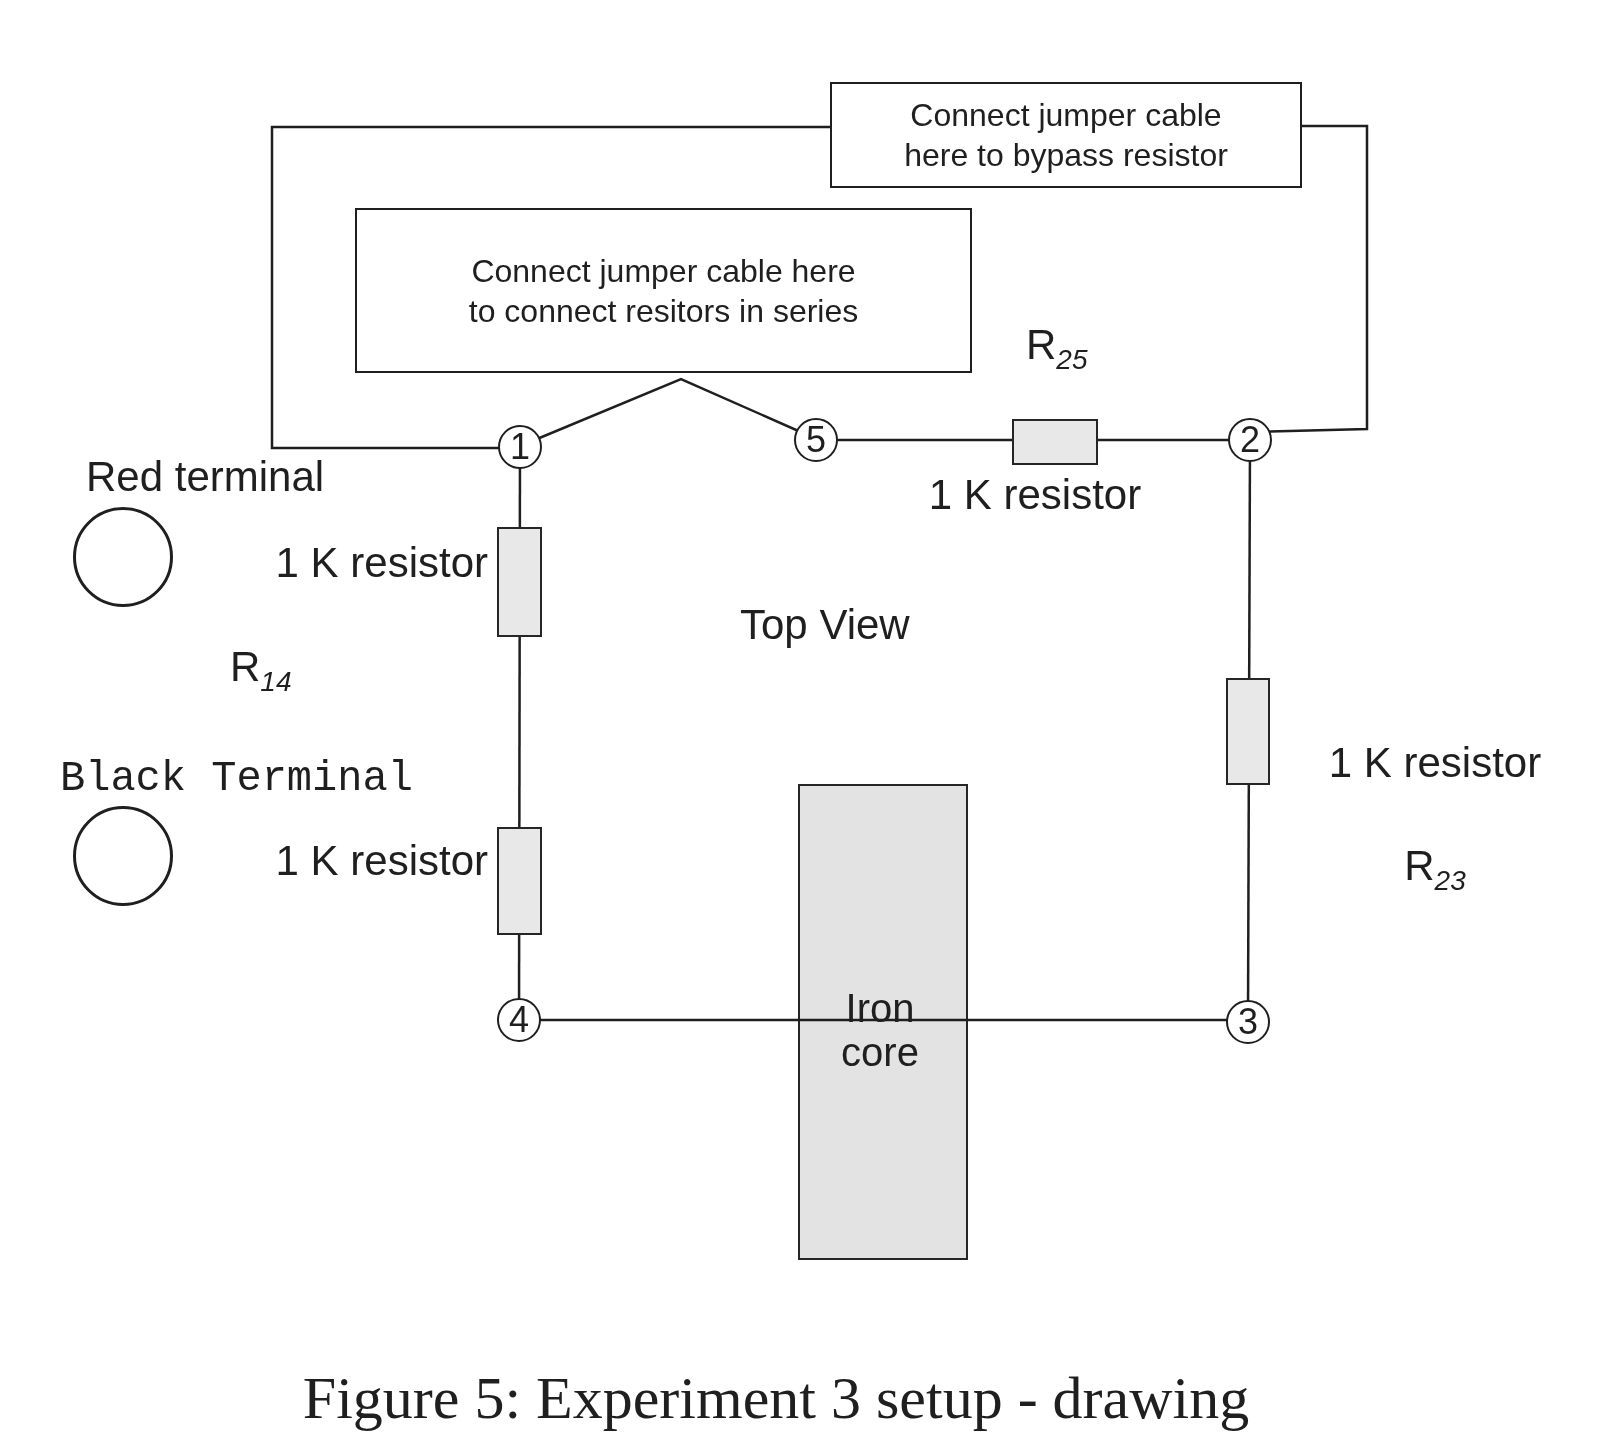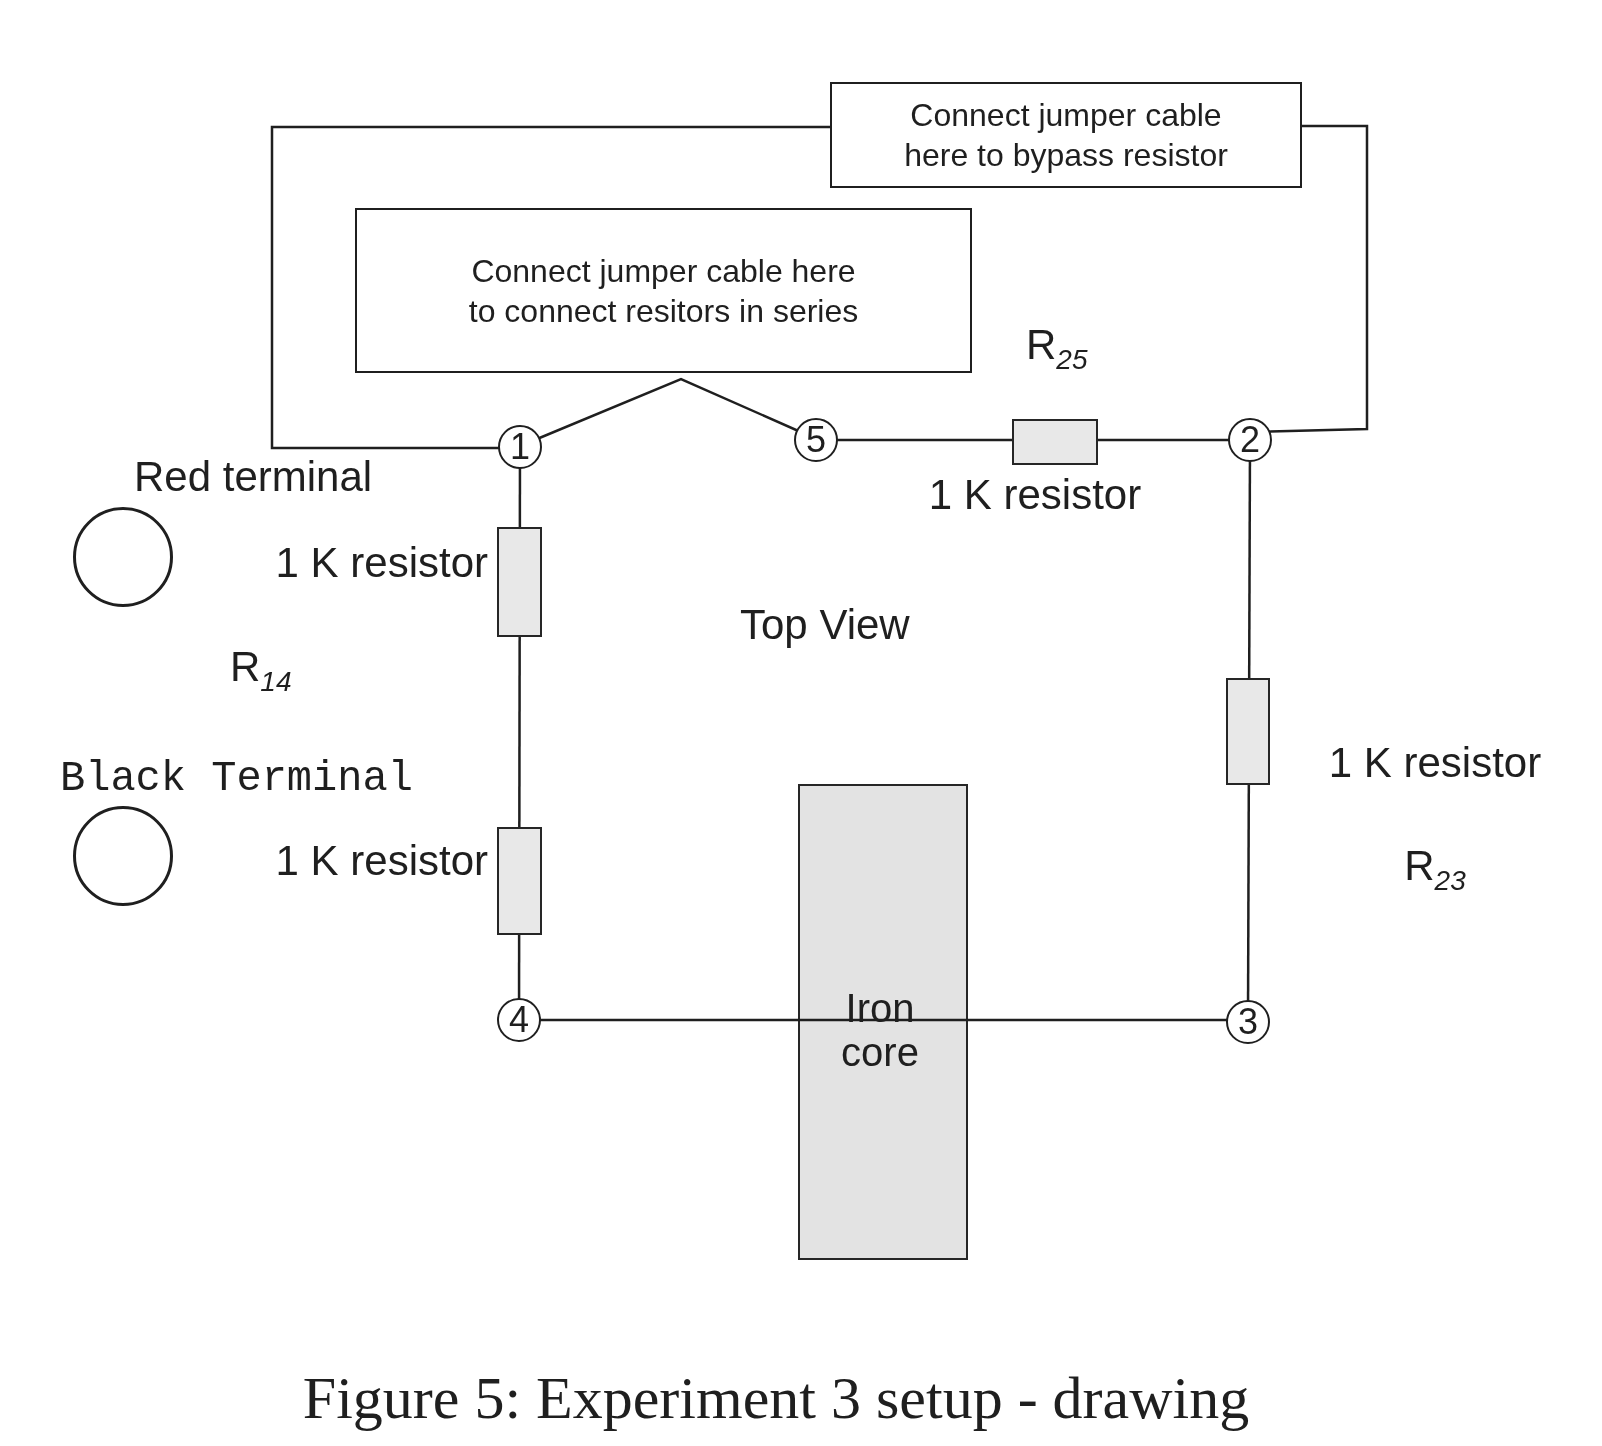--- a/index.html
+++ b/index.html
@@ -97,21 +97,21 @@
     line-height: 1.1;
     white-space: pre-line;
     z-index: 5;
   }
   sub.ref-sub {
     font-size: 28px;
     line-height: 0;
     vertical-align: -10px;
     font-style: italic;
   }
-  #label-red-terminal   { left: 86px;  top: 454px; margin-left: 48px; }
+  #label-red-terminal   { left: 86px;  top: 454px; }
   #label-black-terminal { left: 60px;  top: 756px; font-family: Liberation Mono, monospace; }
   #label-r14            { left: 230px; top: 644px; }
   #label-1k-left-upper  { left: 240px; top: 540px; width: 248px; text-align: right; }
   #label-1k-left-lower  { left: 240px; top: 838px; width: 248px; text-align: right; }
   #label-top-view       { left: 740px; top: 602px; text-align: right; }
   #label-r25            { left: 1026px; top: 322px; }
   #label-1k-top         { left: 920px; top: 472px; width: 230px; text-align: center; }
   #label-right-block    { left: 1318px; top: 686px; width: 234px; text-align: center; line-height: 1.22; }
   #label-iron-core      { left: 798px; top: 986px; width: 164px; text-align: center; font-size: 40px; line-height: 44px; }
   #figure-caption {

